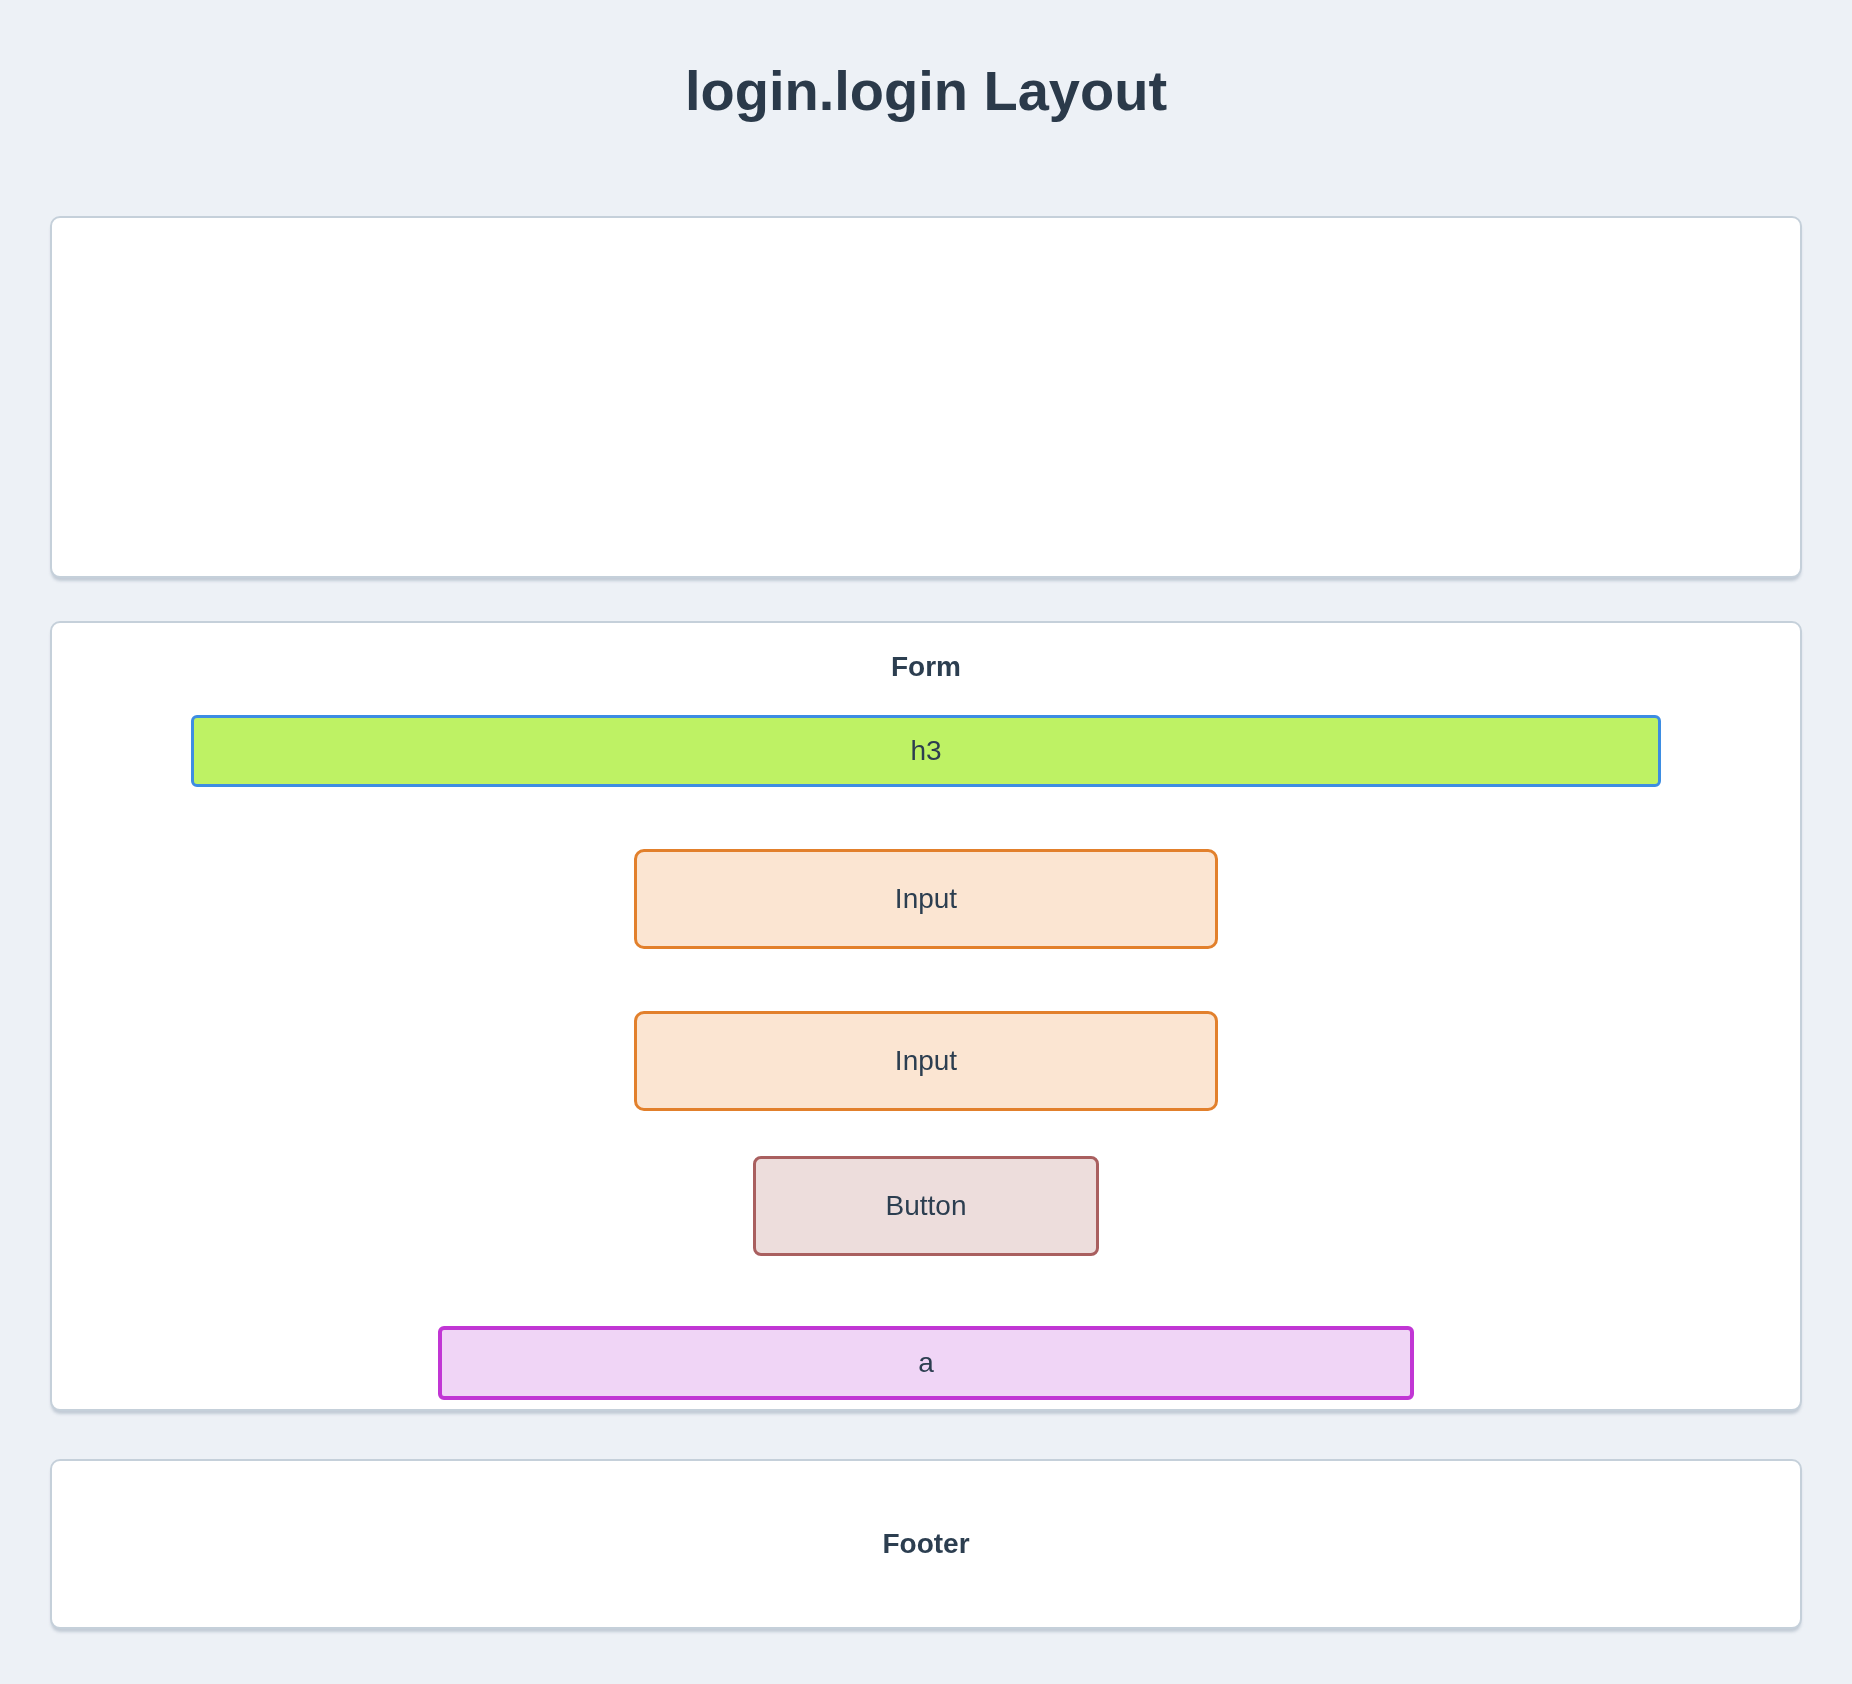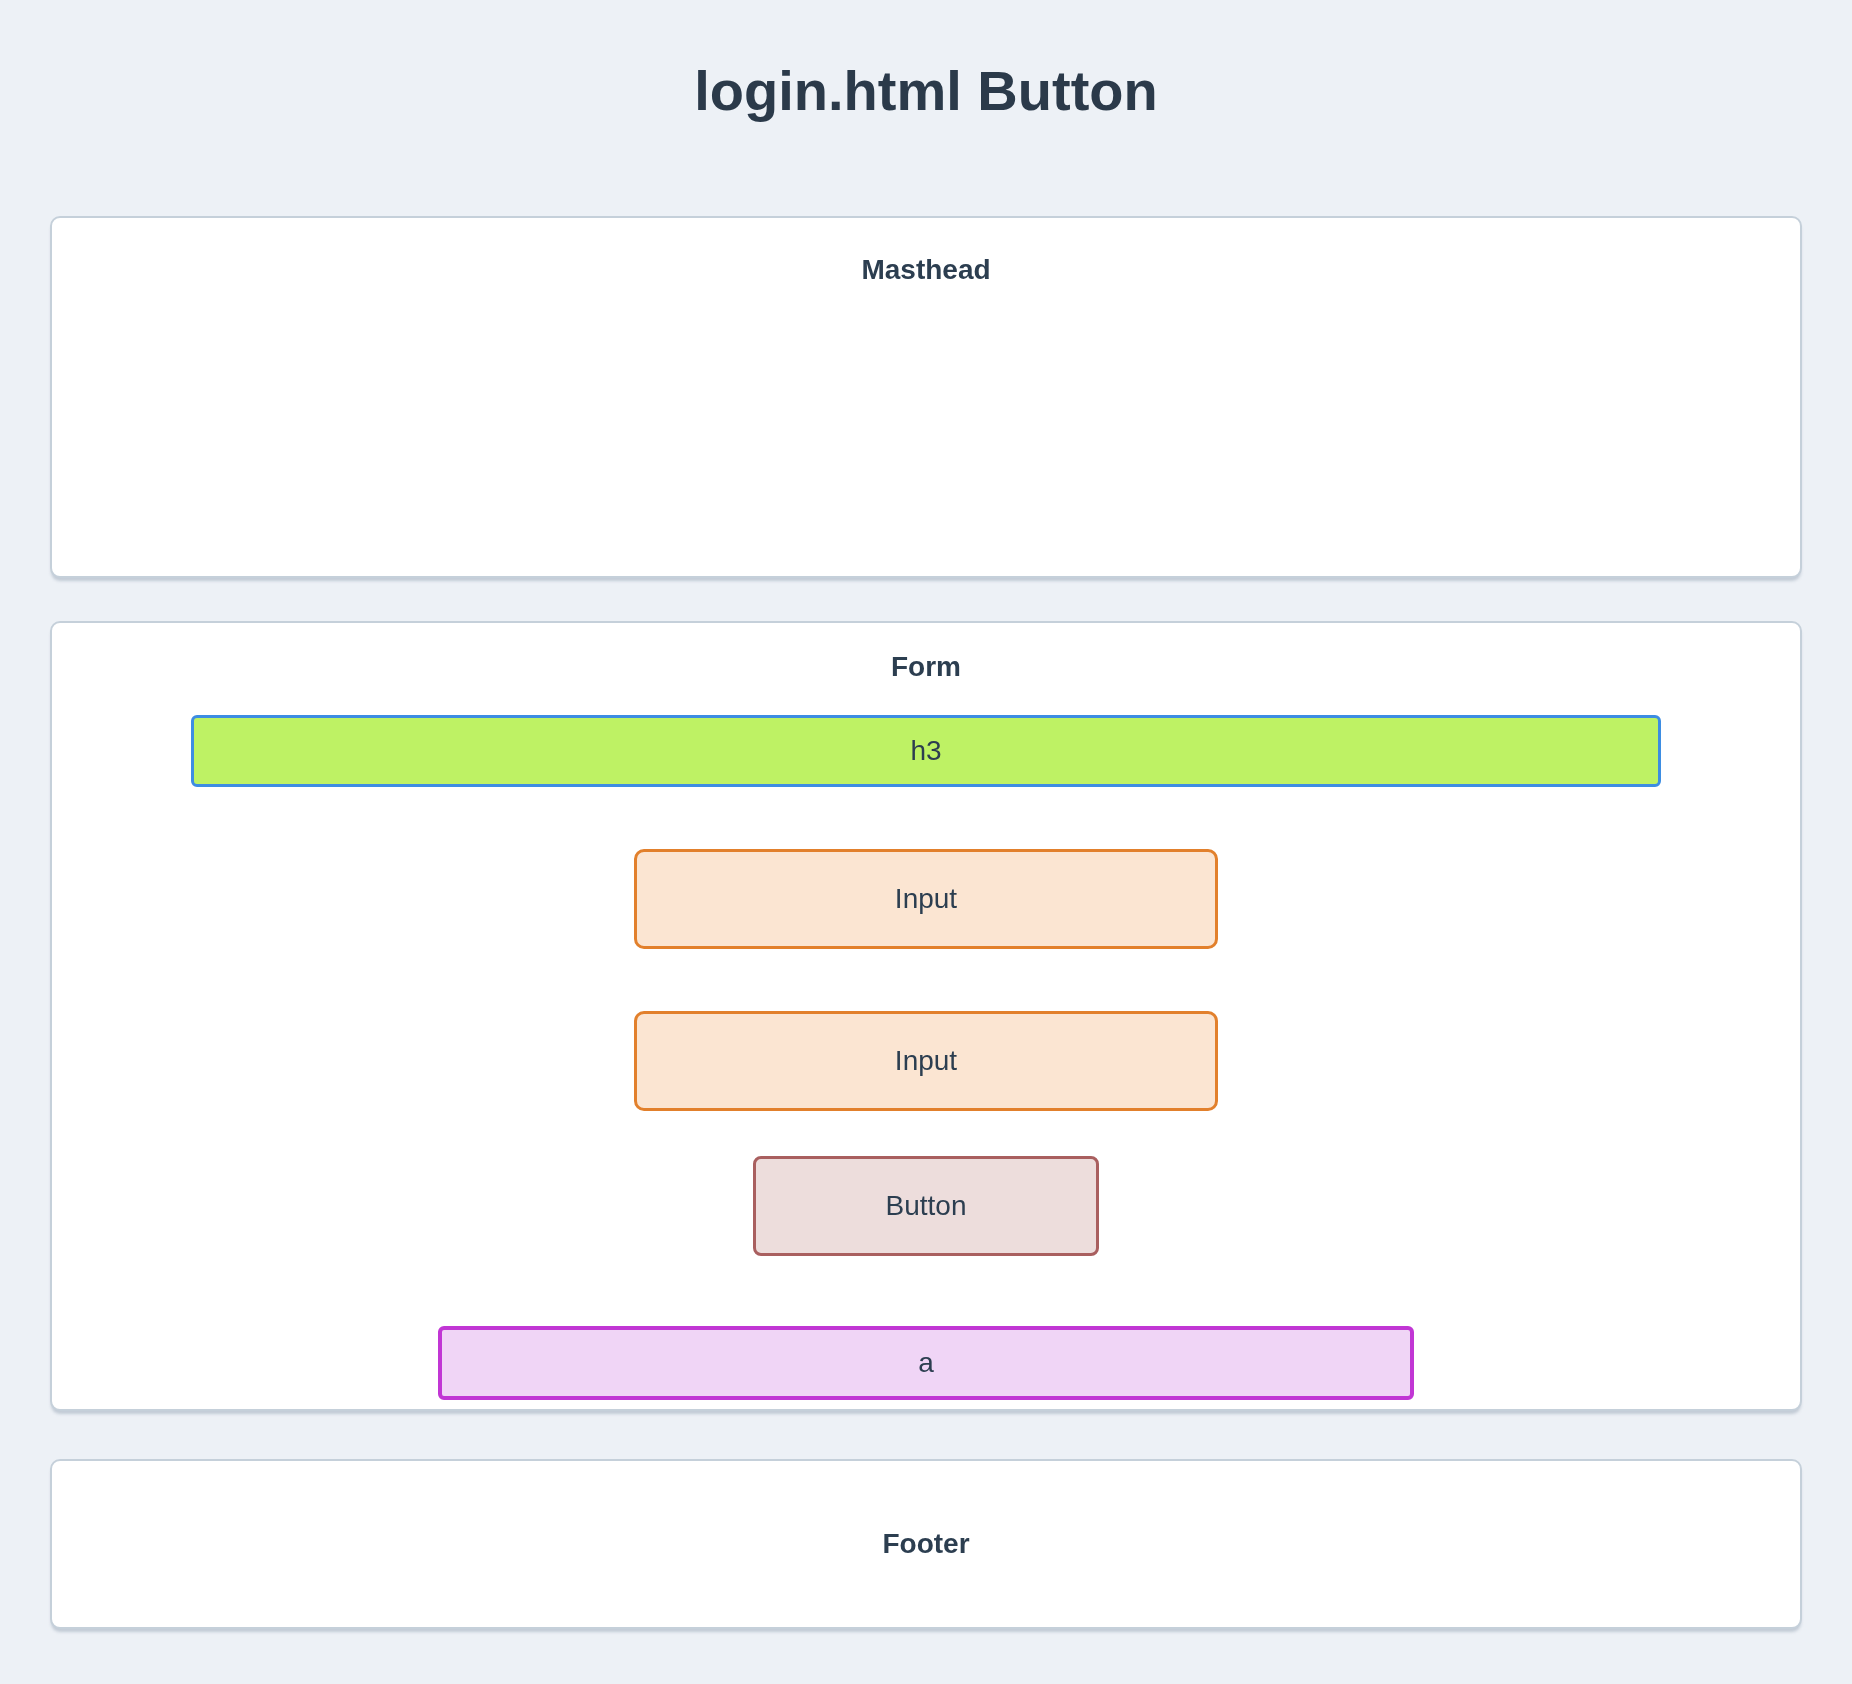--- a/index.html
+++ b/index.html
@@ -95,24 +95,23 @@
     width: 976px;
     height: 74px;
     border-width: 4px;
     border-radius: 6px;
   }
   .box-label { display: inline-block; }
 </style>
 </head>
 <body style="background-color: rgb(237, 241, 246);">
 
-<h1 class="page-title">login.html Button</h1>
+<h1 class="page-title">login.login Layout</h1>
 
 <section class="card card-masthead" style="background-color: rgb(255, 255, 255); border-color: rgb(197, 208, 218);">
-  <div class="section-label">Masthead</div>
 </section>
 
 <section class="card card-form" style="background-color: rgb(255, 255, 255); border-color: rgb(197, 208, 218);">
   <div class="section-label">Form</div>
 
   <div class="box box-h3" style="border-color: rgb(61, 141, 226); background-color: #bef264;">
     <span class="box-label">h3</span>
   </div>
 
   <div class="box box-input" style="border-color: rgb(226, 128, 44); background-color: rgb(251, 229, 210);">

